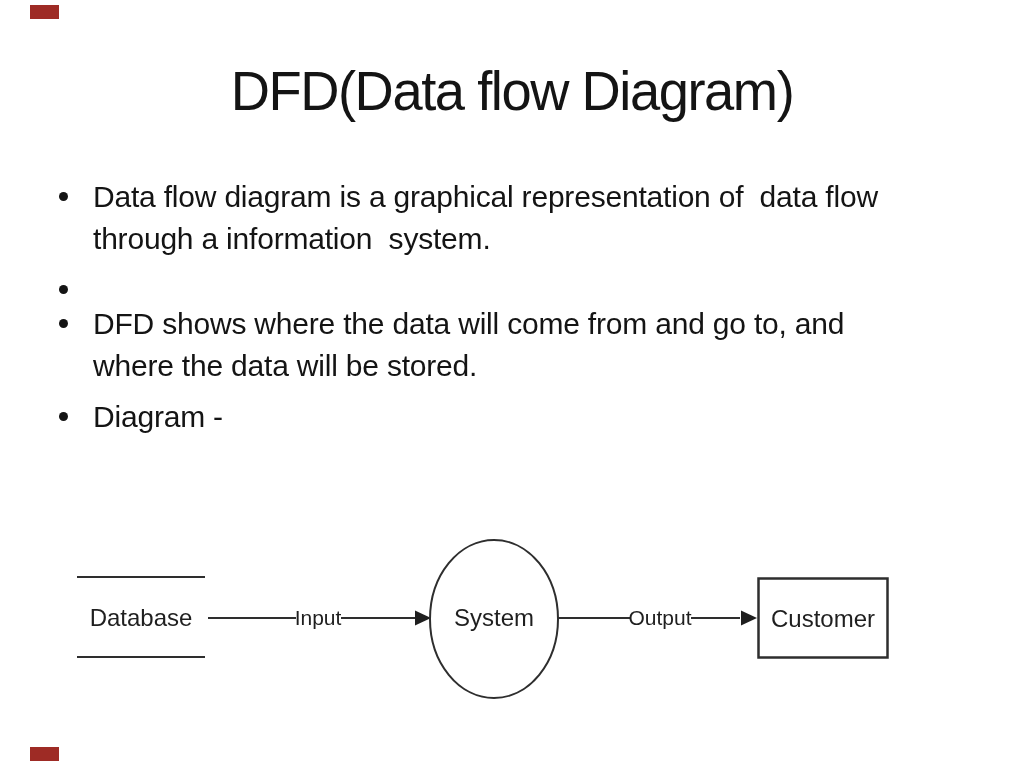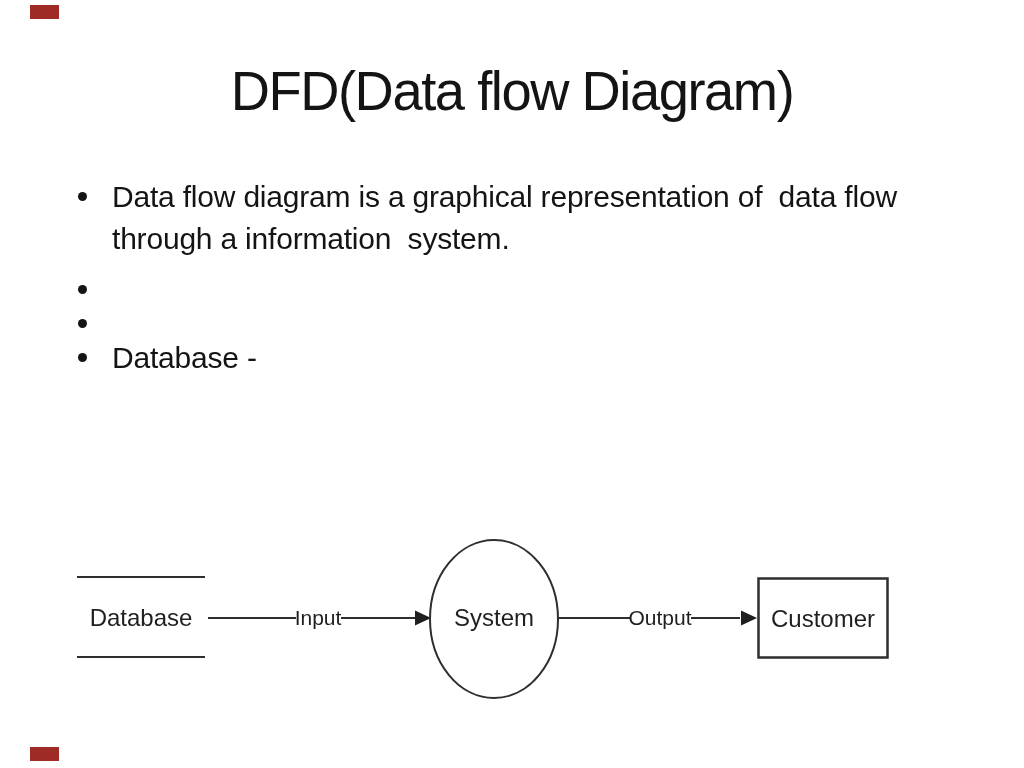--- a/index.html
+++ b/index.html
@@ -30,21 +30,21 @@
     text-align: center;
     font-size: 56px;
     font-weight: 400;
     letter-spacing: -1.5px;
     color: #141414;
     transform: scaleX(0.97);
   }
   .bullets {
     position: absolute;
     top: 176px;
-    left: 73px;
+    left: 54px;
     width: 905px;
   }
   .bullet-item {
     display: flex;
     align-items: flex-start;
     margin-bottom: 9px;
   }
   .bullet-dot {
     flex: none;
     width: 9px;
@@ -98,24 +98,26 @@
     <div class="bullet-item">
       <span class="bullet-dot"></span>
       <span class="bullet-text">Data flow diagram is a graphical representation of  data flow
 through a information  system.</span>
     </div>
     <div class="bullet-item">
       <span class="bullet-dot"></span>
     </div>
     <div class="bullet-item">
       <span class="bullet-dot"></span>
+      <span class="bullet-text">DFD shows where the data will come from and go to, and
+where the data will be stored.</span>
     </div>
     <div class="bullet-item">
       <span class="bullet-dot"></span>
-      <span class="bullet-text">Database -</span>
+      <span class="bullet-text">Diagram -</span>
     </div>
   </div>
 
   <svg class="diagram" viewBox="0 0 1024 210">
 
     <g>
       <line class="flowline" x1="77" y1="47" x2="205" y2="47"></line>
       <line class="flowline" x1="77" y1="127" x2="205" y2="127"></line>
       <text x="141" y="96" font-size="24" text-anchor="middle">Database</text>
     </g>

